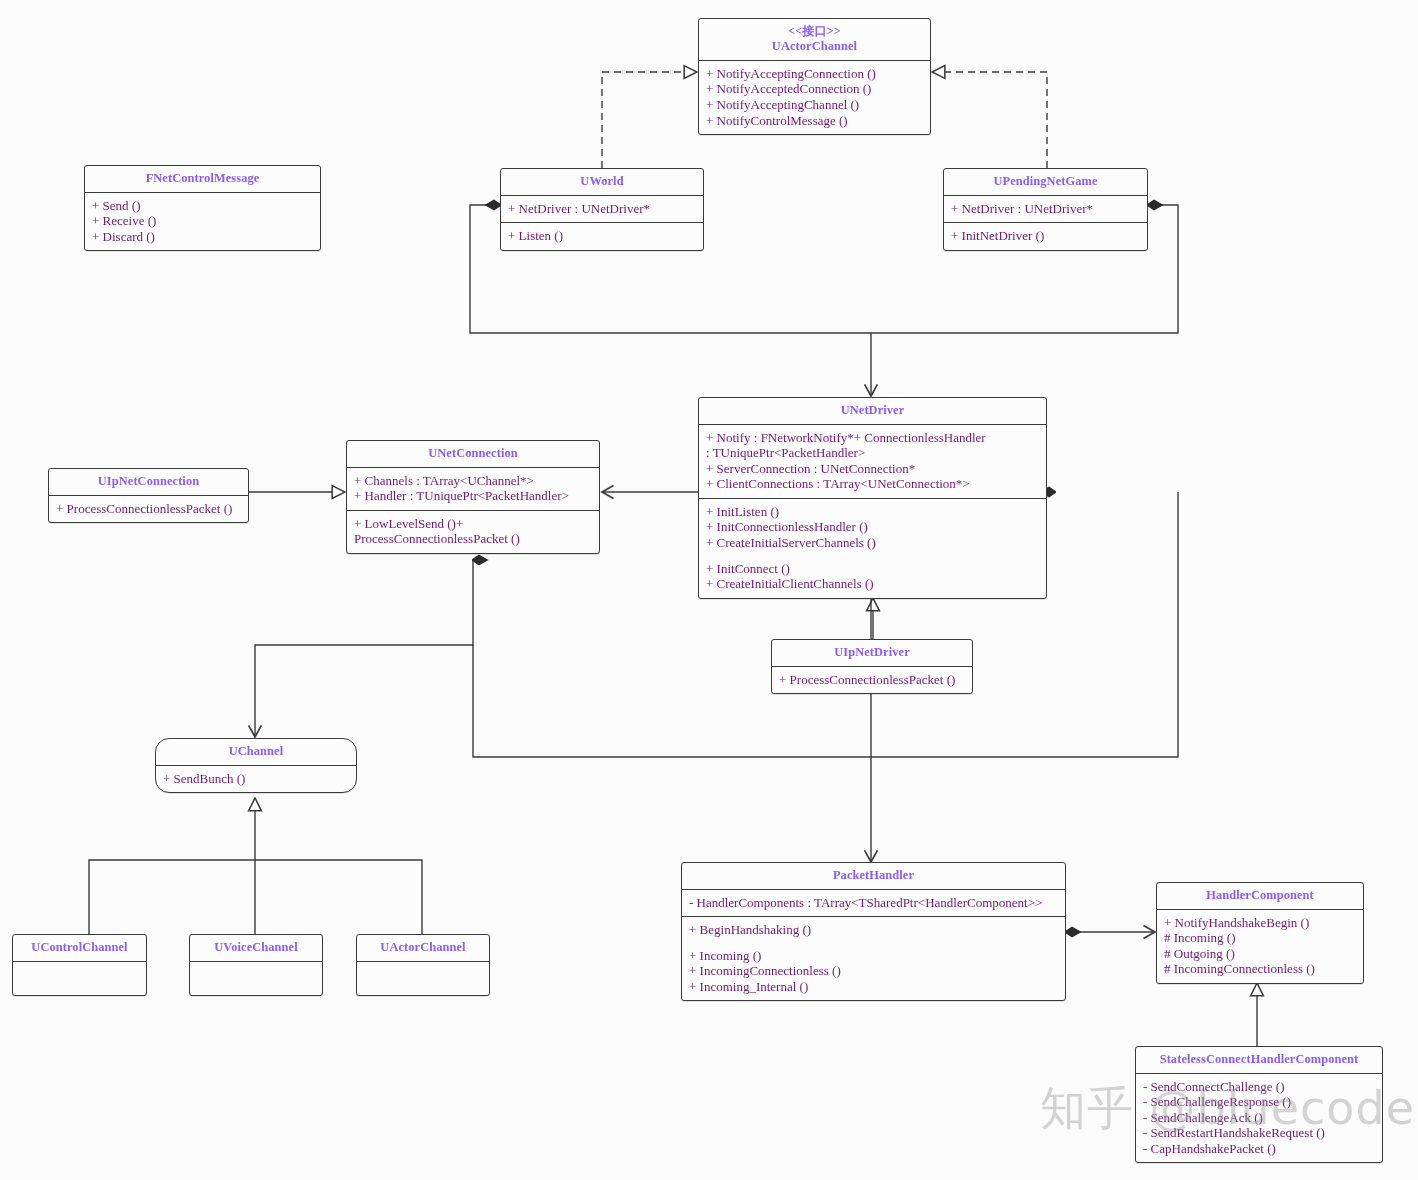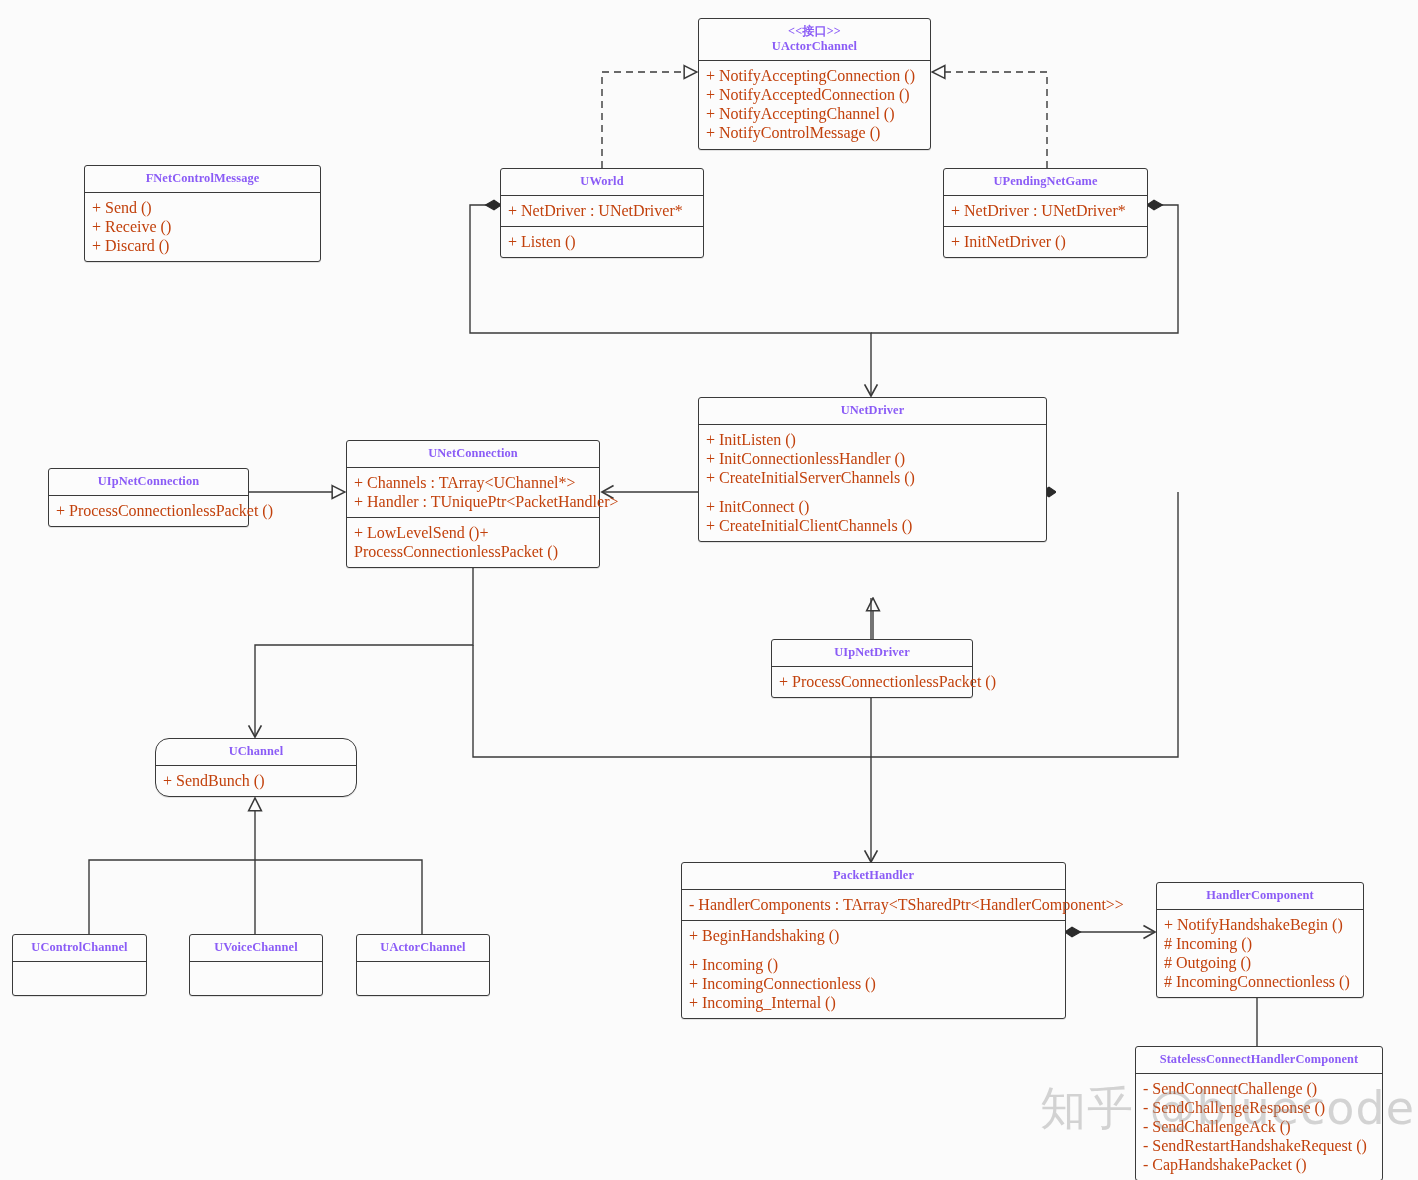--- a/index.html
+++ b/index.html
@@ -29,22 +29,22 @@
     padding:5px 4px 5px 4px;
     line-height:1.25;
     letter-spacing:.1px;
   }
   .cls .hdr .stereo { font-weight:bold; font-size:12.2px; display:block; }
   .cls .sec {
     border-top:1.4px solid #3a3a3a;
     padding:5px 7px 6px 7px;
   }
   .cls .sec div {
-    font-size:16px;
-    color:#c2410c;
+    font-size:13px;
+    color:#701a75;
     line-height:1.20;
     white-space:nowrap;
   }
   .cls .sec div.blank { height:10px; }
   .cls .sec.empty { min-height:22px; }
 
   .wm {
     position:absolute;
     left:1040px; top:1078px;
     font-family:"DejaVu Sans", sans-serif;
@@ -157,20 +157,26 @@
     <div class="sec">
       <div>+ InitNetDriver ()</div>
     </div>
   </div>
 
   <div class="cls" style="left:698px; top:397px; width:349px;">
     <div class="hdr">
       <span>UNetDriver</span>
     </div>
     <div class="sec">
+      <div>+ Notify : FNetworkNotify*+ ConnectionlessHandler</div>
+      <div>: TUniquePtr&lt;PacketHandler&gt;</div>
+      <div>+ ServerConnection : UNetConnection*</div>
+      <div>+ ClientConnections : TArray&lt;UNetConnection*&gt;</div>
+    </div>
+    <div class="sec">
       <div>+ InitListen ()</div>
       <div>+ InitConnectionlessHandler ()</div>
       <div>+ CreateInitialServerChannels  ()</div>
       <div class="blank"></div>
       <div>+ InitConnect ()</div>
       <div>+ CreateInitialClientChannels ()</div>
     </div>
   </div>
 
   <div class="cls" style="left:771px; top:639px; width:202px;">

